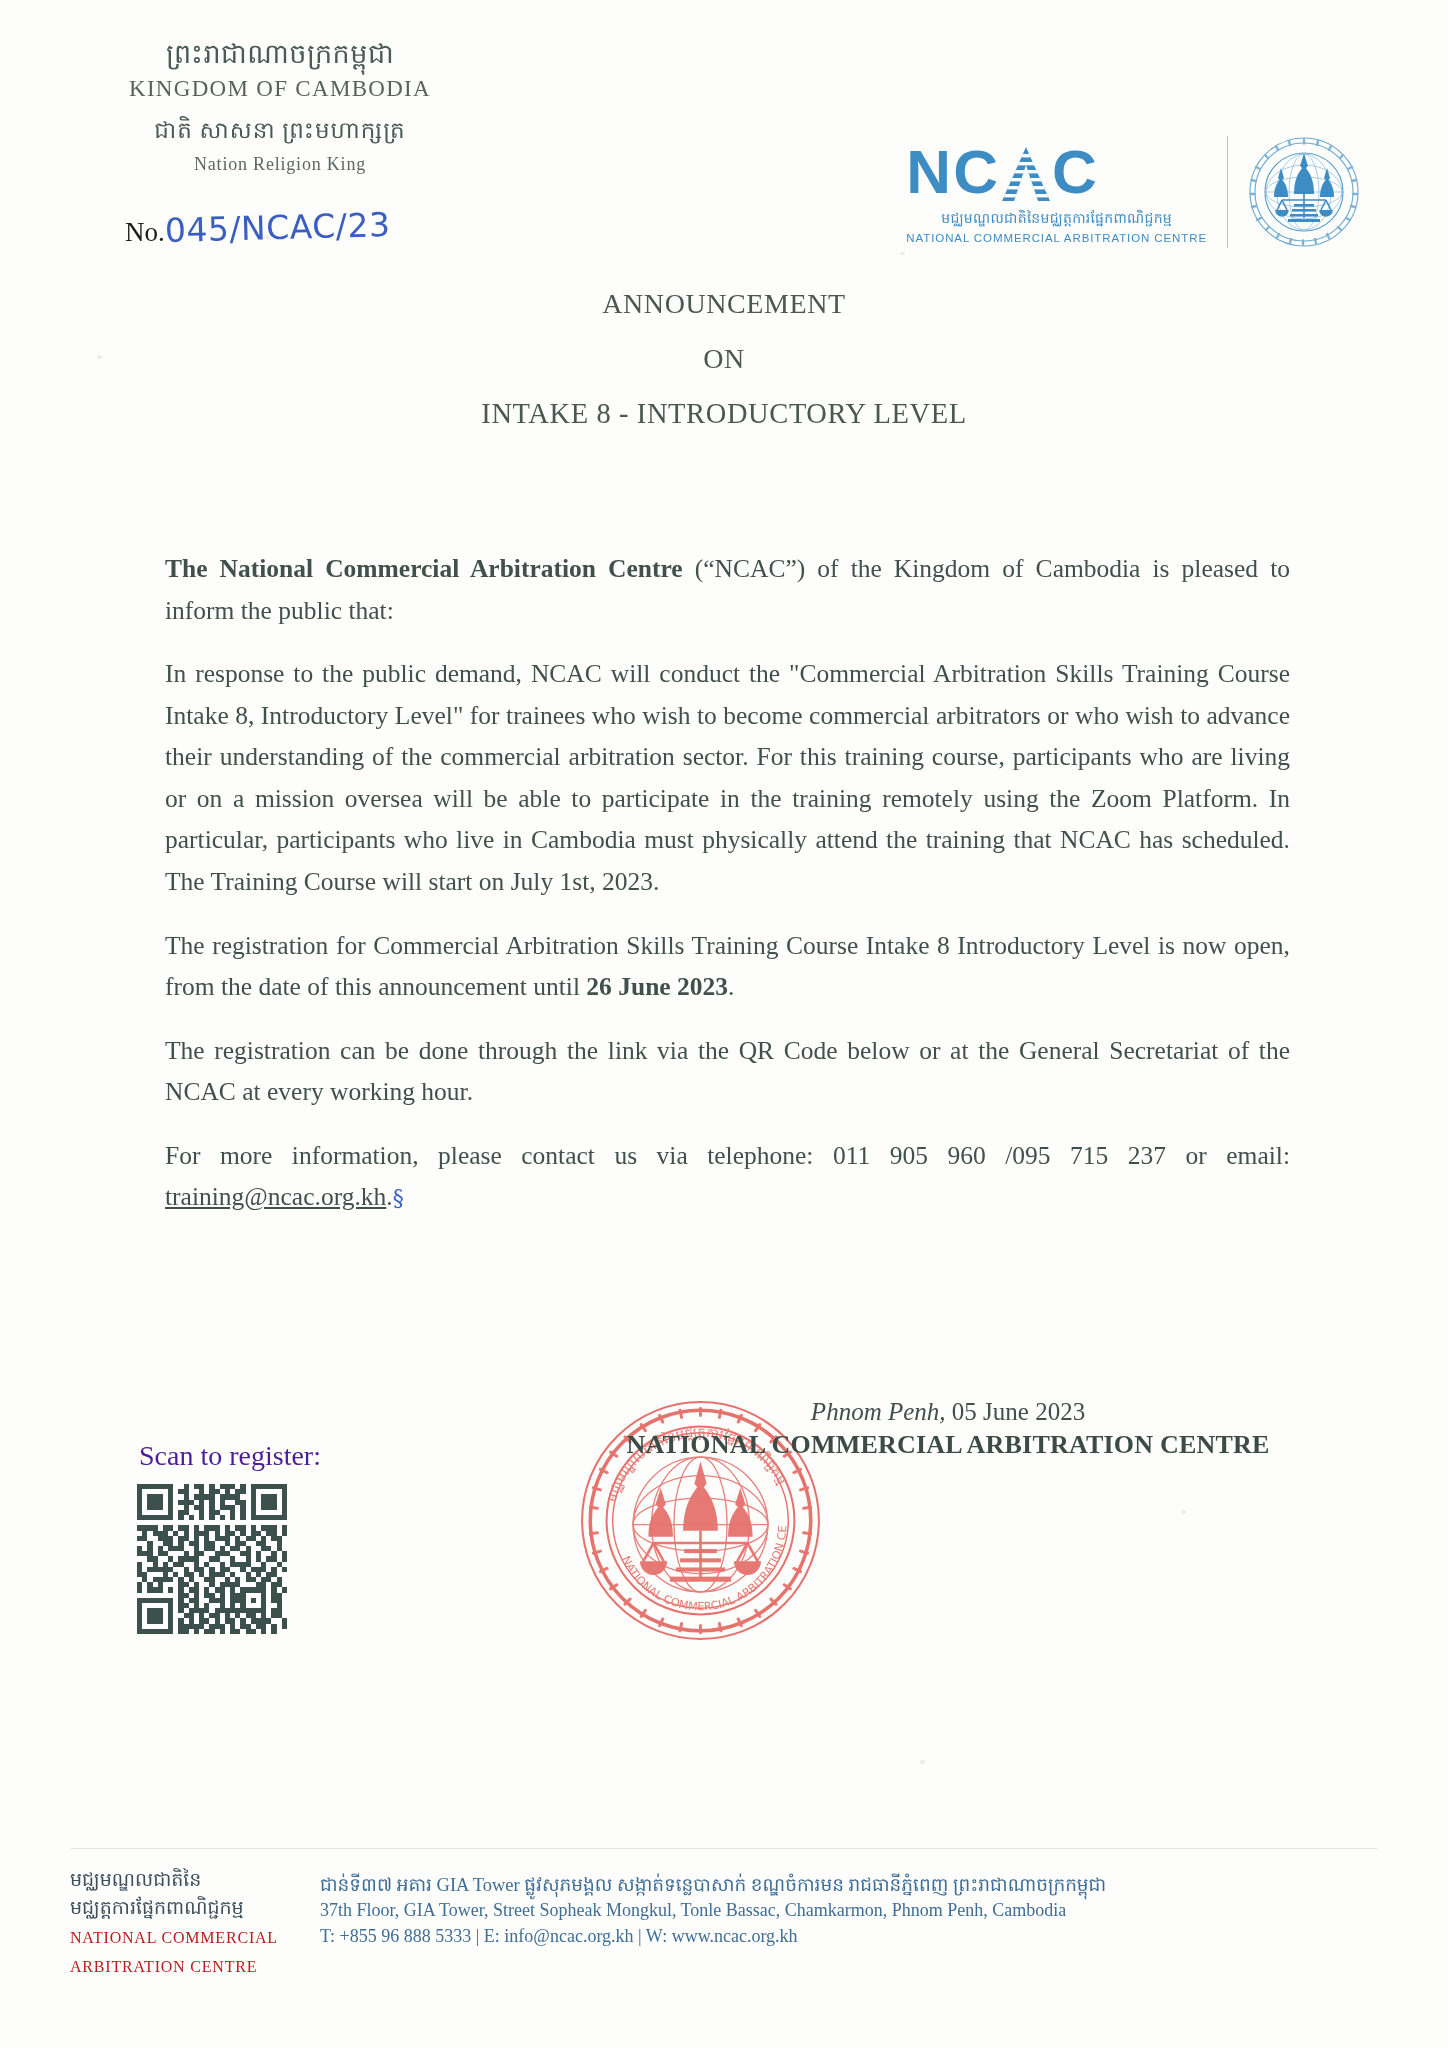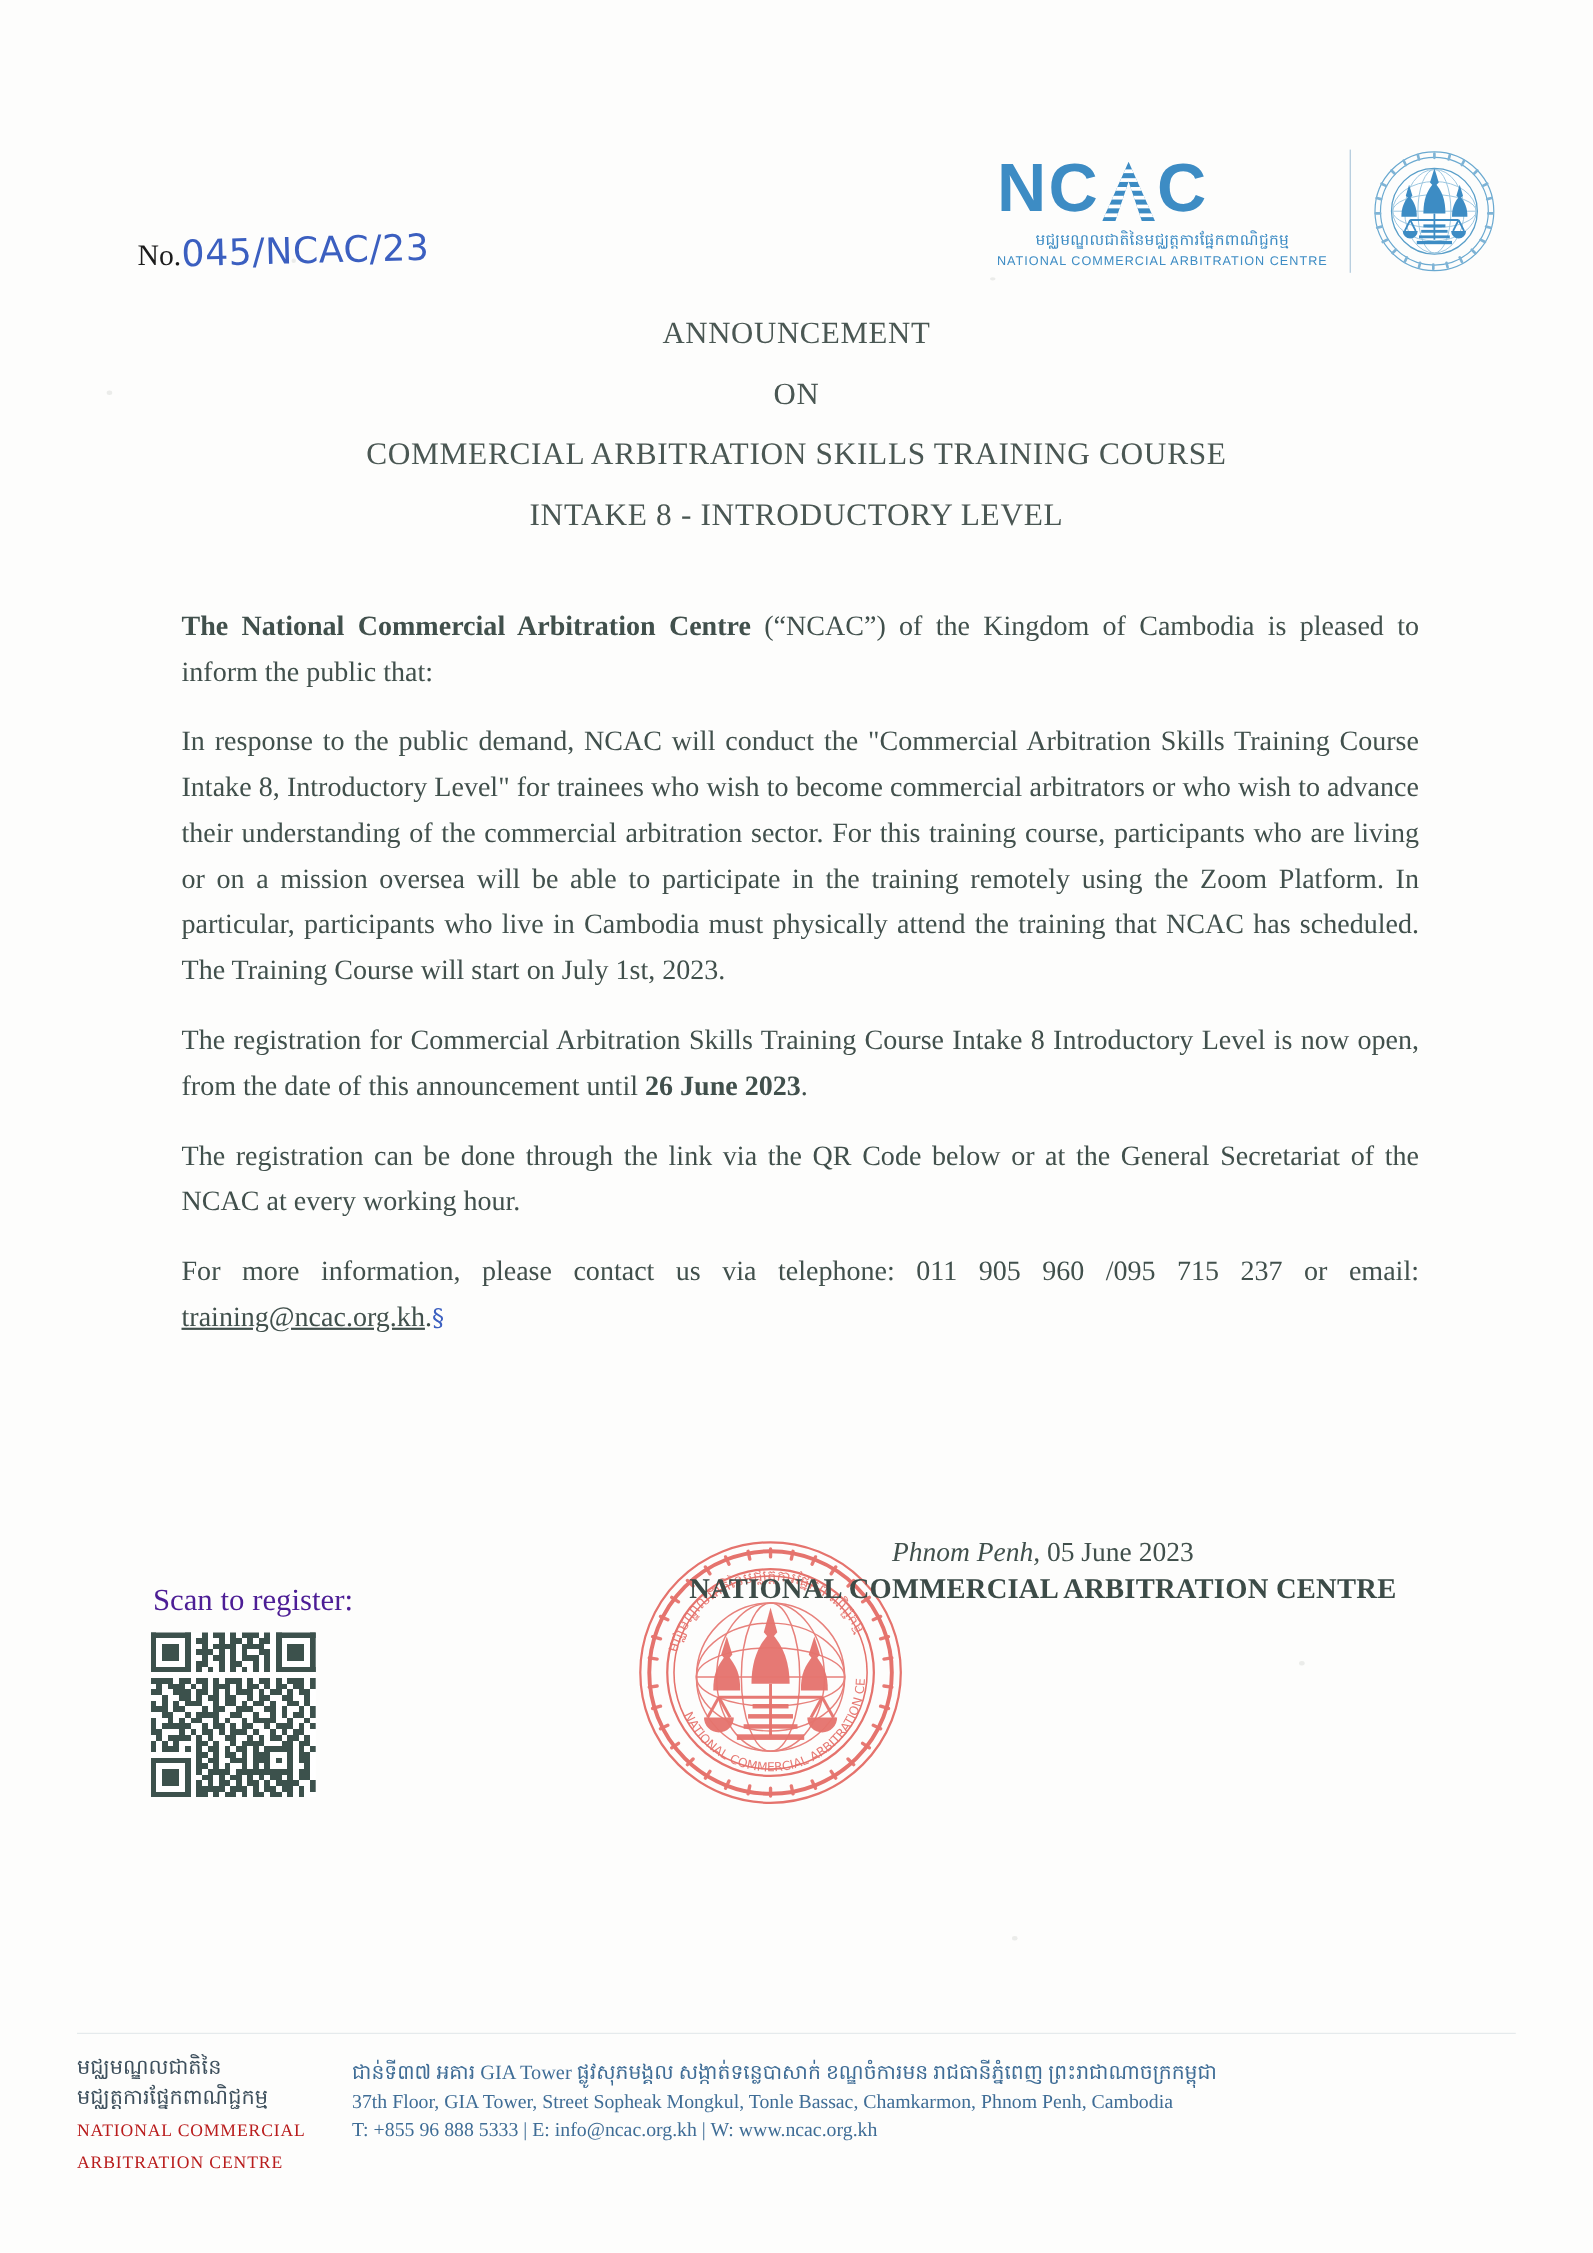--- a/index.html
+++ b/index.html
@@ -240,20 +240,26 @@
 <body>
 
 <div class="page">
 
   <div class="speck" style="left:265px;top:235px;width:4px;height:4px;"></div>
   <div class="speck" style="left:900px;top:252px;width:5px;height:3px;"></div>
   <div class="speck" style="left:97px;top:355px;width:5px;height:4px;"></div>
   <div class="speck" style="left:1181px;top:1510px;width:5px;height:4px;"></div>
   <div class="speck" style="left:920px;top:1760px;width:5px;height:4px;"></div>
 
+  <div class="header-left">
+    <div class="kh-title">ព្រះរាជាណាចក្រកម្ពុជា</div>
+    <div class="en-title">KINGDOM OF CAMBODIA</div>
+    <div class="kh-motto">ជាតិ សាសនា ព្រះមហាក្សត្រ</div>
+    <div class="en-motto">Nation  Religion  King</div>
+  </div>
 
   <div class="docnum">
     <span>No.</span>
     <span class="hand">045/NCAC/23</span>
   </div>
 
   <div class="logo-block">
     <div class="ncac-logo">
       <div class="ncac-word">
 
@@ -328,21 +334,20 @@
         <rect x="44" y="73" width="24" height="2.6"></rect>
         <rect x="42" y="78" width="28" height="2.6"></rect>
         <rect x="40" y="83" width="32" height="3"></rect>
       </g>
     </svg>
   </div>
 
   <div class="title-block">
     <div class="tline">ANNOUNCEMENT</div>
     <div class="tline">ON</div>
-    <div class="tline big">COMMERCIAL ARBITRATION SKILLS TRAINING COURSE</div>
     <div class="tline big">INTAKE 8 - INTRODUCTORY LEVEL</div>
   </div>
 
   <div class="body-copy">
 
     <p>
       <b>The National Commercial Arbitration Centre</b><span> (“NCAC”) of the Kingdom of Cambodia is pleased to inform the public that:</span>
     </p>
 
     <p>In response to the public demand, NCAC will conduct the "Commercial Arbitration Skills Training Course Intake 8, Introductory Level" for trainees who wish to become commercial arbitrators or who wish to advance their understanding of the commercial arbitration sector. For this training course, participants who are living or on a mission oversea will be able to participate in the training remotely using the Zoom Platform. In particular, participants who live in Cambodia must physically attend the training that NCAC has scheduled. The Training Course will start on July 1st, 2023.</p>

